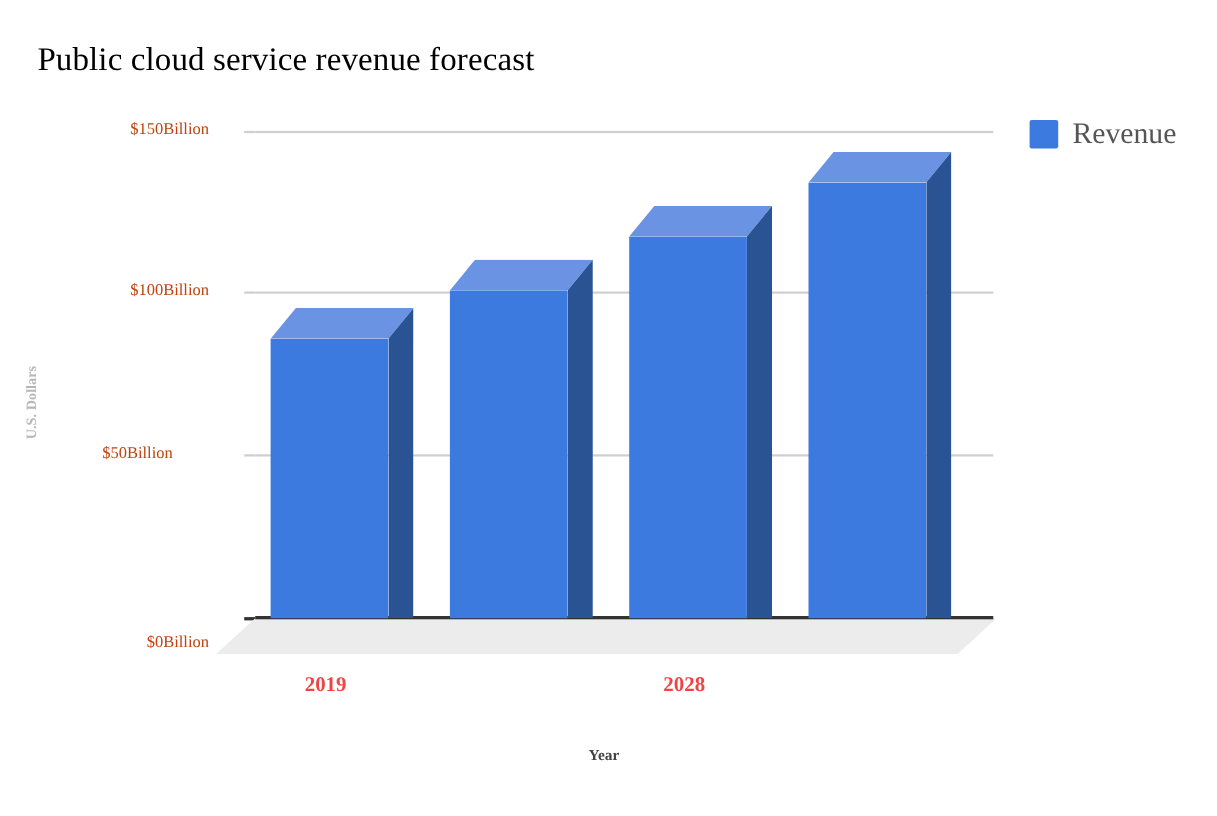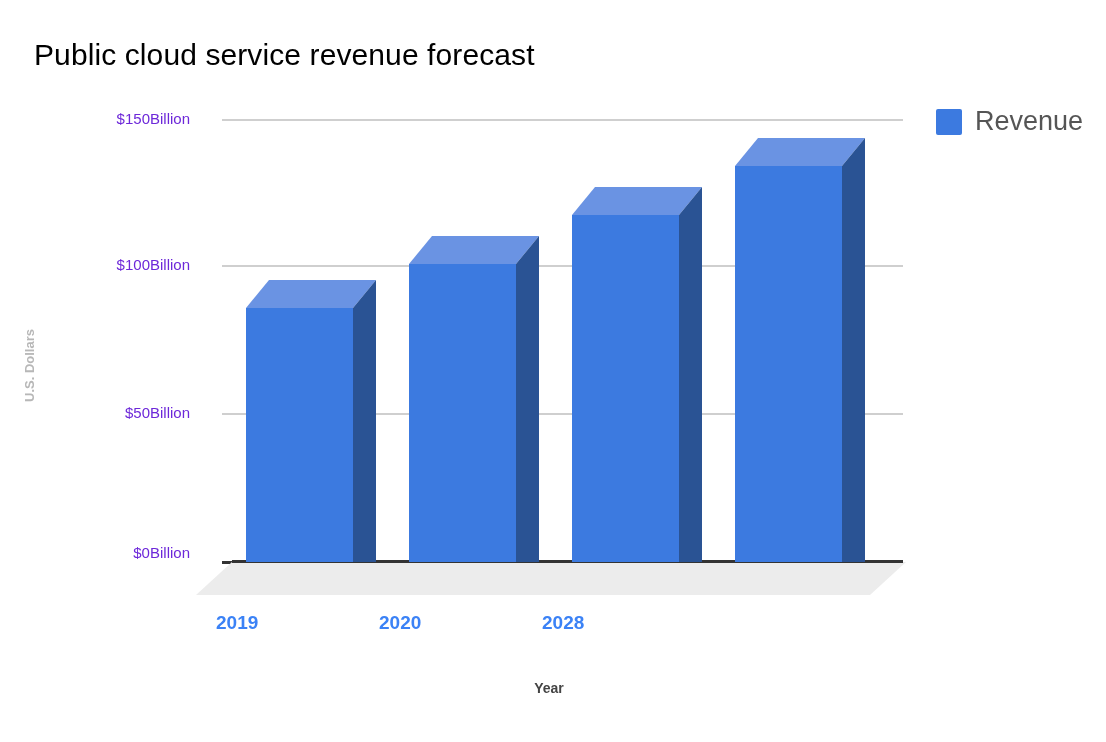--- a/index.html
+++ b/index.html
@@ -13,20 +13,21 @@
     font-family: "Liberation Sans", sans-serif;
     overflow: hidden;
     position: relative;
   }
   #chart-root {
     position: absolute;
     left: 0; top: 0;
     width: 878px;
     height: 742px;
     background: #ffffff;
+    font-family: Liberation Serif, serif;
   }
   .chart-title {
     position: absolute;
     left: 34px;
     top: 38px;
     font-size: 30px;
     font-weight: 400;
     color: #000000;
     letter-spacing: 0.1px;
     white-space: nowrap;
@@ -54,21 +55,21 @@
     font-weight: bold;
     color: #444444;
   }
   .x-axis-title span { position: relative; left: -4px; margin-top: 16px; }
 
   .y-tick-label {
     position: absolute;
     width: 130px;
     text-align: right;
     font-size: 15px;
-    color: #6d28d9;
+    color: #c2410c;
     white-space: nowrap;
   }
   .gridline {
     position: absolute;
     left: 232px;
     width: 671px;
     height: 2px;
     background: #cfcfcf;
   }
   .baseline {
@@ -131,24 +132,24 @@
     left: 0;
     width: 130px;
     height: 28px;
     background: #6a93e3;
     clip-path: polygon(0 28px, 23px 0, 130px 0, 107px 28px);
   }
 
   .cat-label {
     position: absolute;
     width: 160px;
-    text-align: left;
+    text-align: center;
     font-size: 19px;
     font-weight: bold;
-    color: #3b82f6;
+    color: #ef4444;
     top: 612px;
   }
 
   .legend {
     position: absolute;
     left: 936px;
     top: 106px;
     display: flex;
     align-items: center;
     gap: 13px;
@@ -170,22 +171,22 @@
 <body>
 
 <div id="chart-root">
 
   <div class="chart-title">Public cloud service revenue forecast</div>
 
   <div class="y-axis-title">U.S. Dollars</div>
 
   <div class="y-tick-label" style="left:60px; top:110px;">$150Billion</div>
   <div class="y-tick-label" style="left:60px; top:256px;">$100Billion</div>
-  <div class="y-tick-label" style="left:60px; top:404px;">$50Billion</div>
-  <div class="y-tick-label" style="left:60px; top:544px;">$0Billion</div>
+  <div class="y-tick-label" style="left:60px; top:404px;text-align:center;">$50Billion</div>
+  <div class="y-tick-label" style="left:60px; top:576px;">$0Billion</div>
 
   <div class="tick-mark" style="left:222px; top:119px;"></div>
   <div class="tick-mark" style="left:222px; top:265px;"></div>
   <div class="tick-mark" style="left:222px; top:413px;"></div>
   <div class="tick-mark" style="left:222px; top:561px; background:#333333; height:3px;"></div>
 
   <div class="gridline" style="top:119px;"></div>
   <div class="gridline" style="top:265px;"></div>
   <div class="gridline" style="top:413px;"></div>
 
@@ -217,21 +218,20 @@
 
     <div class="bar" style="left:735px; top:138px; width:130px; height:424px;">
       <div class="bar-top" style="top:0;"></div>
       <div class="bar-side" style="top:0; height:424px;"></div>
       <div class="bar-front" style="top:28px; height:396px;"></div>
     </div>
 
   </div>
 
   <div class="cat-label" style="left:216px;">2019</div>
-  <div class="cat-label" style="left:379px;">2020</div>
   <div class="cat-label" style="left:542px;">2028</div>
 
   <div class="x-axis-title"><span>Year</span></div>
 
   <div class="legend">
     <div class="legend-swatch"></div>
     <div class="legend-label">Revenue</div>
   </div>
 
 </div>

